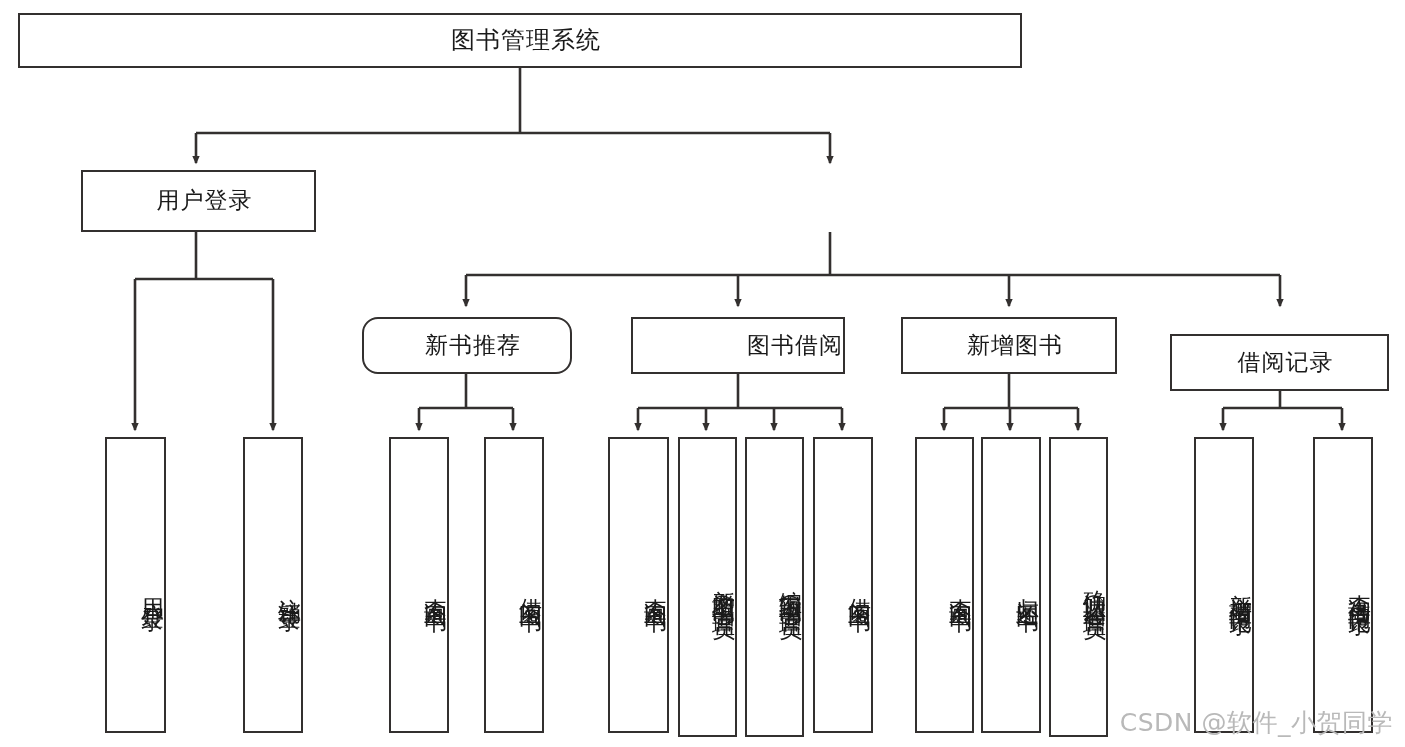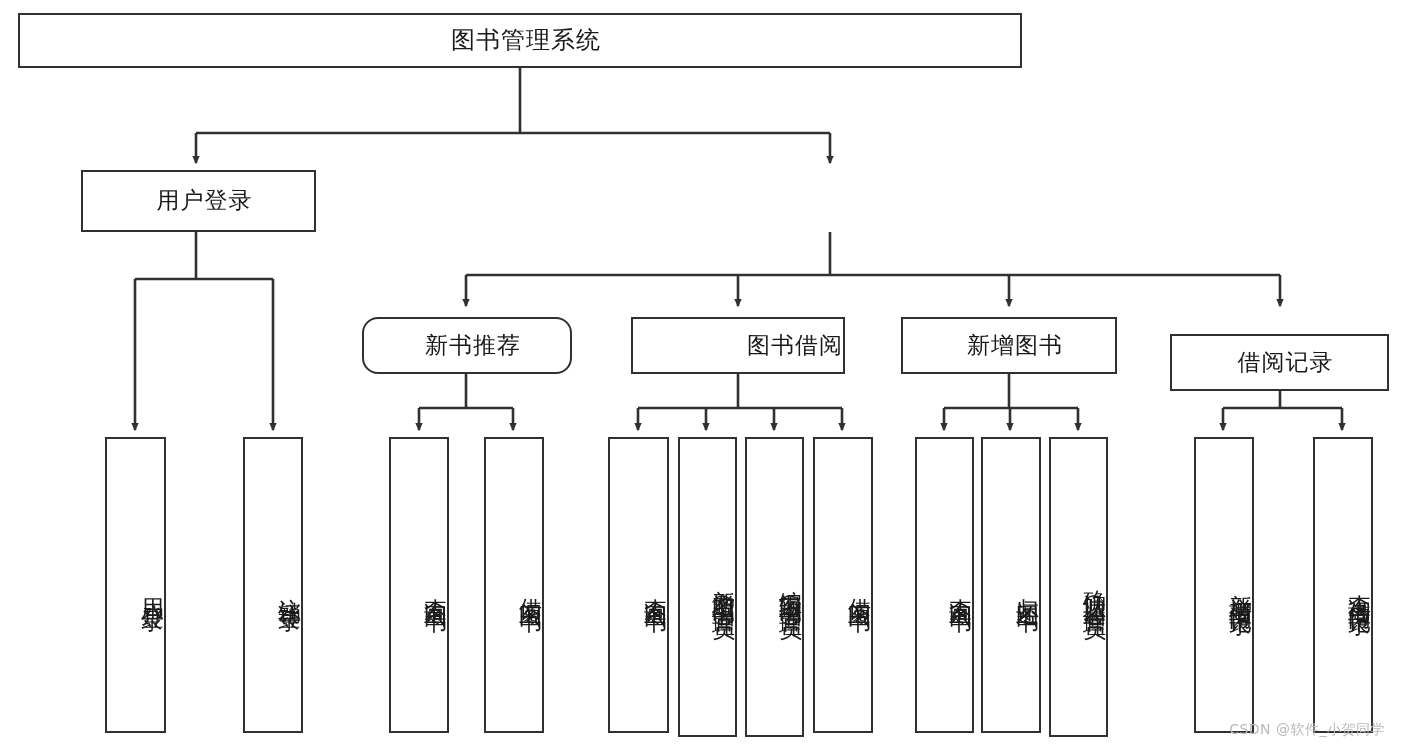--- a/index.html
+++ b/index.html
@@ -54,23 +54,23 @@
     align-items: flex-start;
     justify-content: center;
     line-height: 1.0;
   }
   .node .label {
     display: block;
     white-space: nowrap;
   }
   .watermark {
     position: absolute;
-    right: 20px;
+    right: 12px;
     bottom: 8px;
-    font-size: 14px;
+    font-size: 25px;
     color: #b9b9b9;
     white-space: nowrap;
     letter-spacing: 0.5px;
     pointer-events: none;
   }
 </style>
 </head>
 <body>
 
 <div id="diagram-root">

